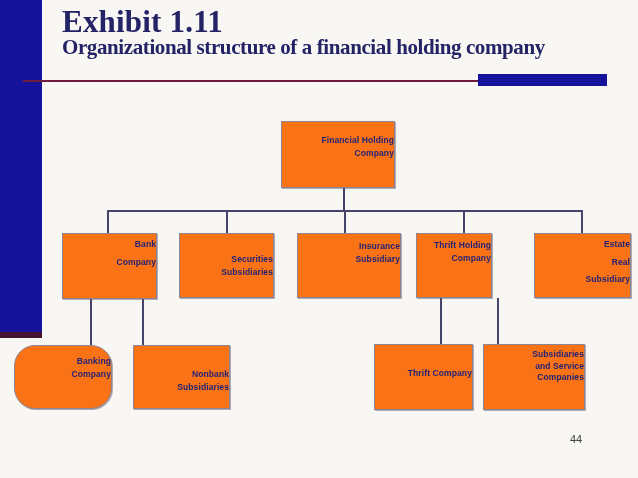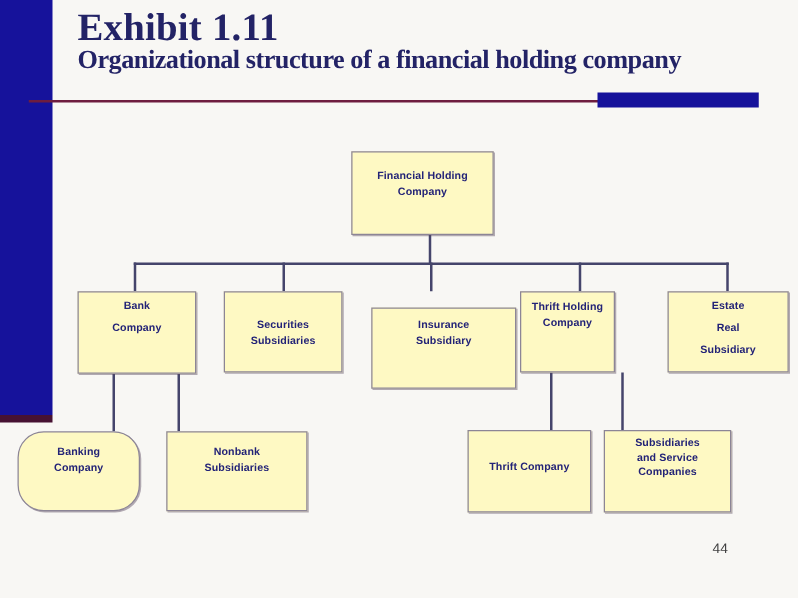--- a/index.html
+++ b/index.html
@@ -44,41 +44,41 @@
     position: absolute; left: 478px; top: 74px;
     width: 129px; height: 12px;
     background: #16129b;
   }
 
   
   .org { position: absolute; inset: 0; }
   .node {
     position: absolute;
     box-sizing: border-box;
-    background: #fef9c3;
+    background: #f97316;
     border: 1.5px solid #8c8596;
     box-shadow: 1px 1px 0 rgba(92,74,96,0.45);
     color: #232377;
     font-size: 8.5px;
     font-weight: bold;
-    text-align: center;
+    text-align: right;
     letter-spacing: 0.1px;
   }
   .node .nl { line-height: 13px; }
   .node.spread .nl { line-height: 17.5px; }
   .node.tight .nl { line-height: 11.5px; }
 
   .n-financial   { left: 281px; top: 121px; width: 114px; height: 67px; padding-top: 12px; }
   .n-bankholding { left:  62px; top: 233px; width:  95px; height: 66px; padding-top: 2px; }
   .n-securities  { left: 179px; top: 233px; width:  95px; height: 65px; padding-top: 19px; }
-  .n-insurance   { left: 297px; top: 246px; width:  116px; height: 65px; padding-top: 6px; }
+  .n-insurance   { left: 297px; top: 233px; width:  104px; height: 65px; padding-top: 6px; }
   .n-thrifthold  { left: 416px; top: 233px; width:  76px; height: 65px; padding-top: 5px; }
   .n-realestate  { left: 534px; top: 233px; width:  97px; height: 65px; padding-top: 2px; }
   .n-banking     { left:  14px; top: 345px; width:  98px; height: 64px; padding-top: 9px; border-radius: 21px; }
-  .n-nonbank     { left: 133px; top: 345px; width:  113px; height: 64px; padding-top: 9px; }
+  .n-nonbank     { left: 133px; top: 345px; width:  97px; height: 64px; padding-top: 22px; }
   .n-thriftco    { left: 374px; top: 344px; width:  99px; height: 66px; padding-top: 22px; }
   .n-subsserv    { left: 483px; top: 344px; width: 102px; height: 66px; padding-top: 4px; }
 
   .conn { position: absolute; background: #45456b; }
   .conn.v { width: 2px; }
   .conn.h { height: 2px; }
 
   
   .page-num {
     position: absolute; left: 570px; top: 433px;

